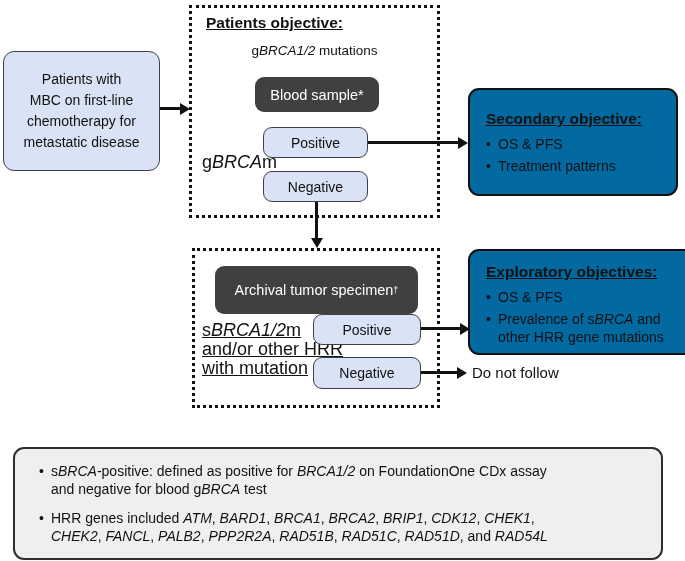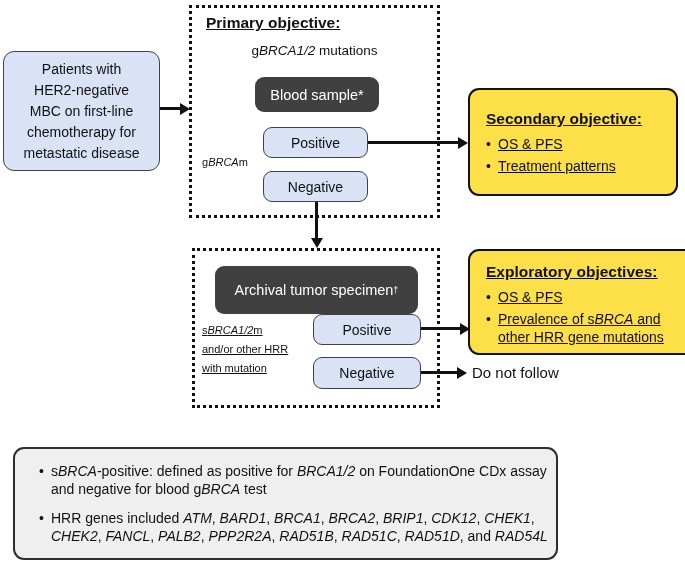--- a/index.html
+++ b/index.html
@@ -16,72 +16,71 @@
     font-size:14px;
   }
   .black-node{
     background:#404040;color:#fff;border-radius:9px;font-size:14.5px;
   }
   .dotted-panel{
     position:absolute;box-sizing:border-box;border:3px dotted #111;background:transparent;
   }
   .outline-panel{
     position:absolute;box-sizing:border-box;border:2.5px solid #111;
-    border-radius:11px;background:#fde047;padding:10px 10px 8px 14px;text-decoration:underline;
+    border-radius:11px;background:#0369a1;padding:10px 10px 8px 14px;
   }
   .panel-title{
     font-weight:bold;font-size:15.5px;text-decoration:underline;
     margin:2px 0 7px 2px;white-space:nowrap;
   }
   .bullet-list{list-style:none;margin:0;padding:0;font-size:14px;line-height:18px;}
   .bullet-list li{position:relative;padding-left:14px;margin-bottom:4px;}
   .bullet-list li::before{content:"•";position:absolute;left:2px;top:0;}
-  .side-label{position:absolute;font-size:11px;line-height:19px;white-space:nowrap;}
+  .side-label{position:absolute;font-size:18px;line-height:19px;white-space:nowrap;}
   .harrow{position:absolute;height:3px;background:#111;}
   .harrow .head{
     position:absolute;right:-9px;top:-4.5px;width:0;height:0;
     border-left:10px solid #111;border-top:6px solid transparent;border-bottom:6px solid transparent;
   }
   .varrow{position:absolute;width:3px;background:#111;}
   .varrow .head{
     position:absolute;bottom:-9px;left:-4.5px;width:0;height:0;
     border-top:10px solid #111;border-left:6px solid transparent;border-right:6px solid transparent;
   }
   .footnote-panel{
-    position:absolute;box-sizing:border-box;left:13px;top:447px;width:545px;height:113px;
+    position:absolute;box-sizing:border-box;left:13px;top:447px;width:650px;height:113px;
     background:#efefef;border:2px solid #2e2e2e;border-radius:11px;
     padding:13px 10px 10px 22px;font-size:14px;line-height:19px;
   }
   .footnote-panel li{margin-bottom:11px;}
   .fn-line{white-space:nowrap;}
   .centered-label{position:absolute;text-align:center;}
   sup{font-size:9px;}
 </style>
 </head>
 <body>
 
 <div class="canvas">
 
   <div class="node blue-node" style="left:3px;top:51px;width:157px;height:120px;line-height:21px;border-radius:11px;">
     <div>
       <div>Patients with</div>
-      <div>HER2-negative</div>
       <div>MBC on first-line</div>
       <div>chemotherapy for</div>
       <div>metastatic disease</div>
     </div>
   </div>
 
   <div class="harrow" style="left:160px;top:107px;width:21px;">
     <span class="head"></span>
   </div>
 
   <div class="dotted-panel" style="left:189px;top:5px;width:251px;height:213px;"></div>
 
-  <div class="panel-title" style="position:absolute;left:206px;top:14px;margin:0;">Primary objective:</div>
+  <div class="panel-title" style="position:absolute;left:206px;top:14px;margin:0;">Patients objective:</div>
 
   <div class="centered-label" style="left:189px;top:43px;width:251px;font-size:13.5px;"><span>g</span><span style="font-style: italic;">BRCA1/2</span><span> mutations</span></div>
 
   <div class="node black-node" style="left:255px;top:77px;width:124px;height:35px;">Blood sample*</div>
 
   <div class="side-label" style="left:202px;top:153px;"><span>g</span><span style="font-style: italic;">BRCA</span><span>m</span></div>
 
   <div class="node blue-node" style="left:263px;top:127px;width:105px;height:31px;">Positive</div>
 
   <div class="node blue-node" style="left:263px;top:171px;width:105px;height:31px;">Negative</div>

